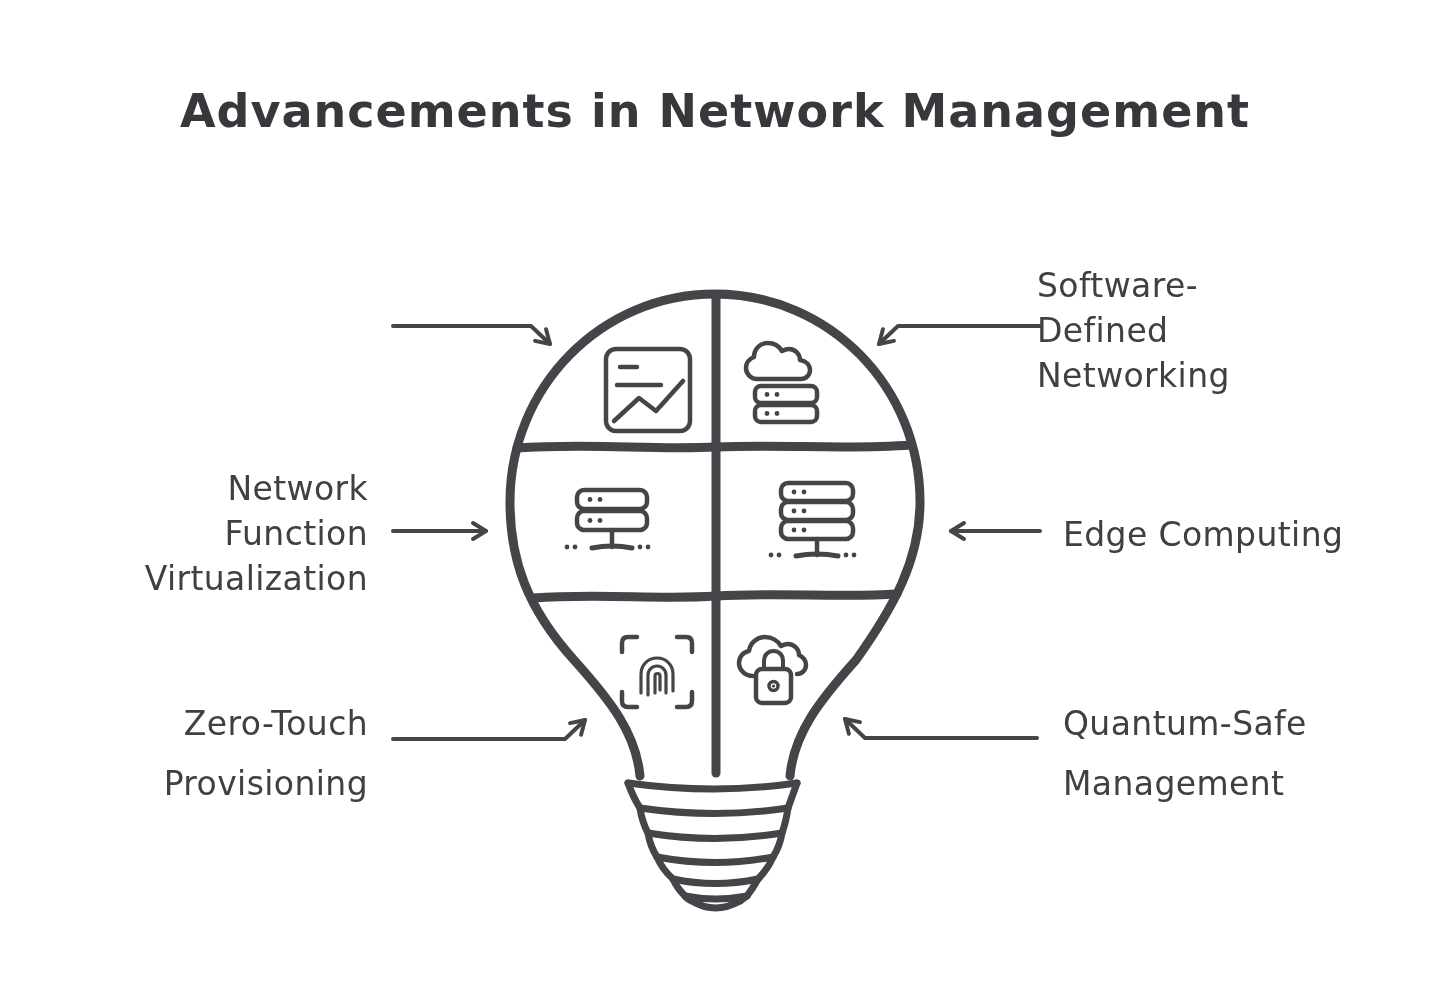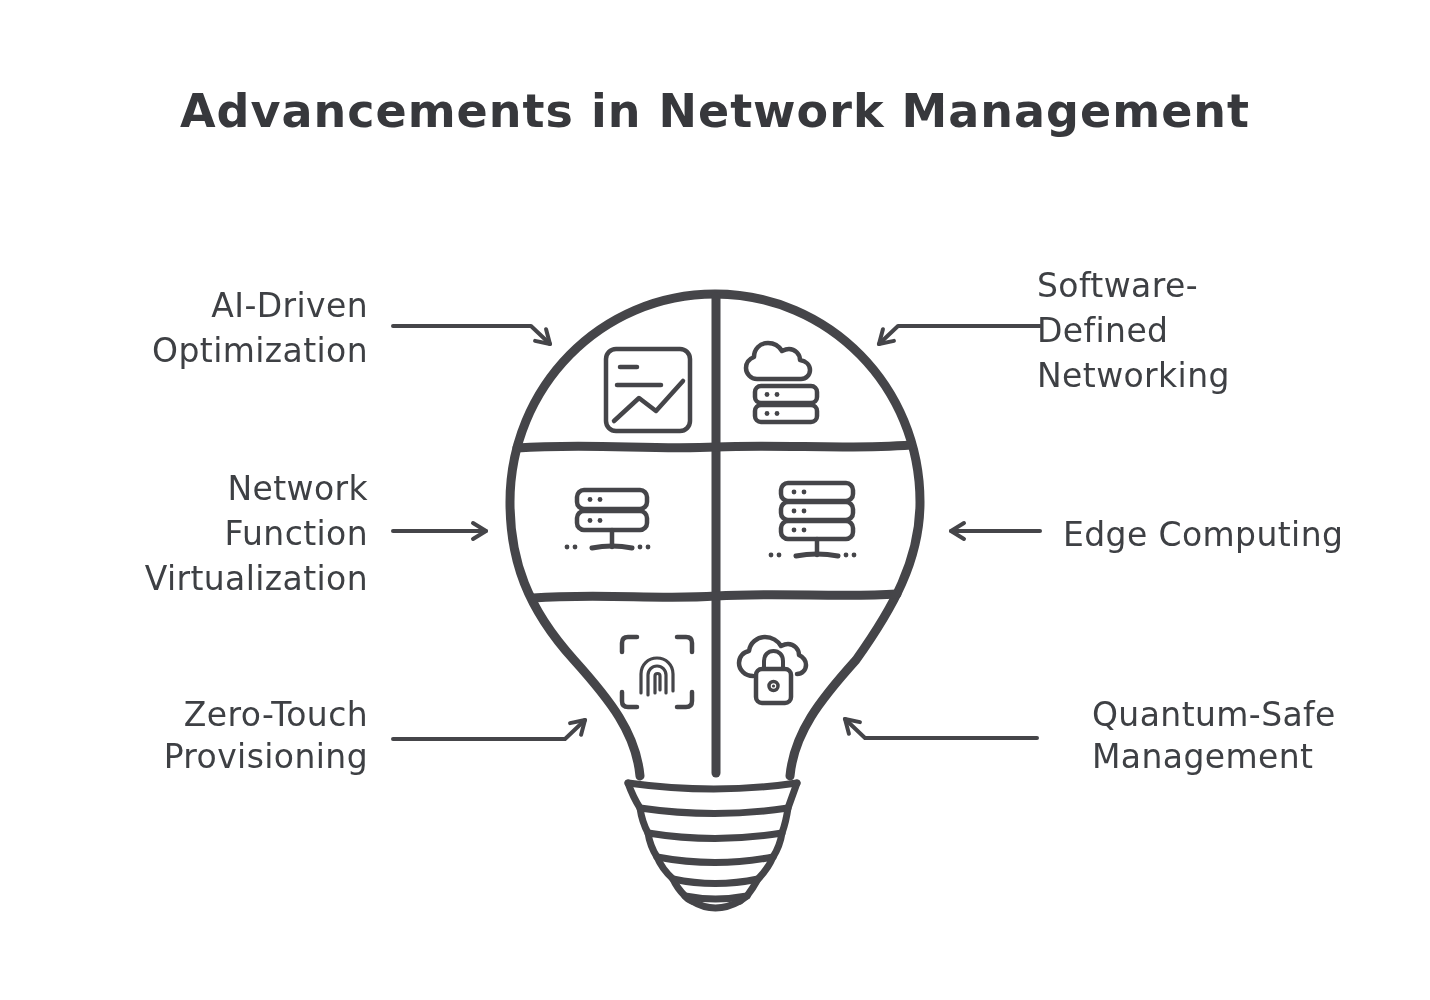--- a/index.html
+++ b/index.html
@@ -18,21 +18,21 @@
     position:absolute;left:0;right:0;top:84px;
     text-align:center;font-size:46px;font-weight:800;
     color:#37383c;letter-spacing:1px;
   }
   .label{
     position:absolute;font-size:33px;line-height:45px;
     color:var(--text);white-space:pre-line;letter-spacing:.4px;
     font-weight:500;
   }
   .label.align-right{text-align:right;}
-  .label.tall{line-height:42px;margin-left:29px;}
+  .label.tall{line-height:60px;}
   #label-ai  {right:1062px;top:283px;}
   #label-sdn {left:1037px;top:263px;}
   #label-nfv {right:1062px;top:466px;}
   #label-edge{left:1063px;top:512px;}
   #label-ztp {right:1062px;top:694px;}
   #label-qsn {left:1063px;top:694px;}
   svg.diagram{position:absolute;inset:0;}
   .ink{stroke:var(--ink);fill:none;stroke-linecap:round;stroke-linejoin:round;}
   .w9{stroke-width:9;}
   .w7{stroke-width:7;}
@@ -42,22 +42,20 @@
   .w32{stroke-width:3.2;}
   .dot{fill:var(--ink);stroke:none;}
 </style>
 </head>
 <body>
 
 <div class="stage">
 
   <div class="title">Advancements in Network Management</div>
 
-  <div id="label-ai" class="label align-right">AI-Driven
-Optimization</div>
   <div id="label-sdn" class="label">Software-
 Defined
 Networking</div>
   <div id="label-nfv" class="label align-right">Network
 Function
 Virtualization</div>
   <div id="label-edge" class="label">Edge Computing</div>
   <div id="label-ztp" class="label align-right tall">Zero-Touch
 Provisioning</div>
   <div id="label-qsn" class="label tall">Quantum-Safe

